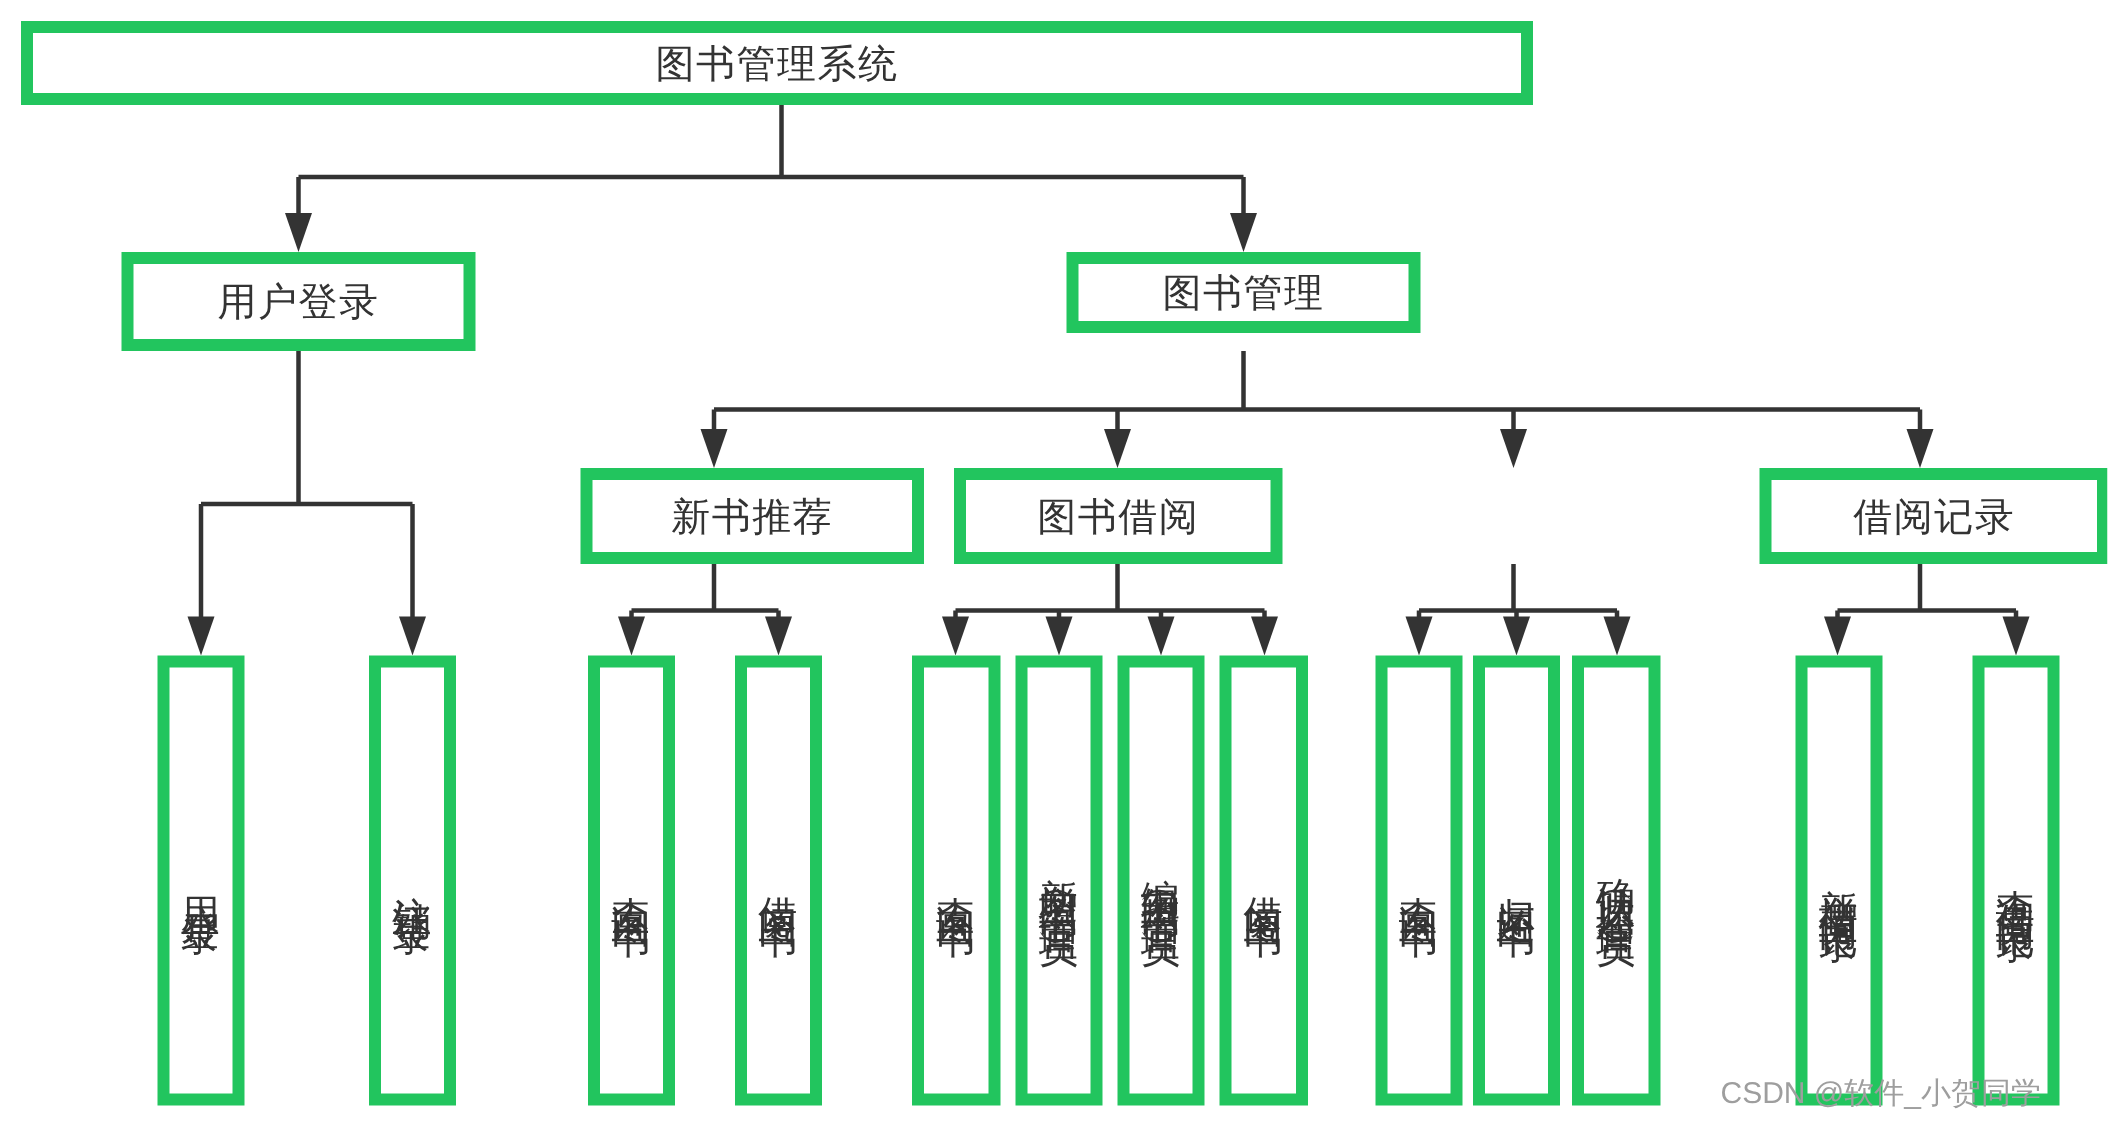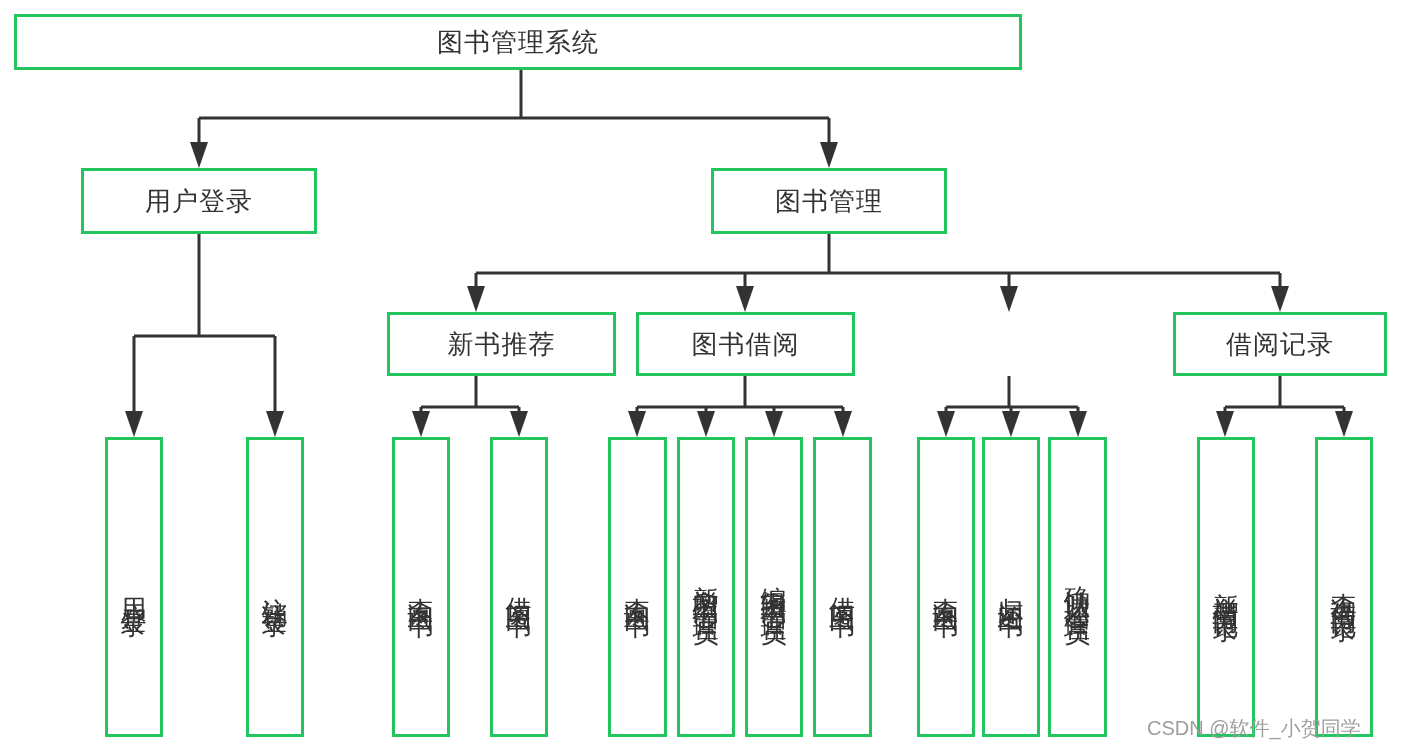--- a/index.html
+++ b/index.html
@@ -12,21 +12,21 @@
     overflow: hidden;
   }
   svg.connectors {
     position: absolute;
     left: 0; top: 0;
     z-index: 0;
   }
   .node {
     position: absolute;
     box-sizing: border-box;
-    border: 3px solid #22c55e;
+    border: 8px solid #22c55e;
     background: #ffffff;
     display: flex;
     align-items: center;
     justify-content: center;
     color: #333333;
     z-index: 1;
   }
   .node .lbl {
     line-height: 1;
     white-space: nowrap;
@@ -88,31 +88,31 @@
     </g>
   </svg>
 
   <div class="node h" style="left:14px; top:14px; width:1008px; height:56px;">
     <span class="lbl">图书管理系统</span>
   </div>
 
   <div class="node h" style="left:81px; top:168px; width:236px; height:66px;">
     <span class="lbl">用户登录</span>
   </div>
-  <div class="node h" style="left:711px; top:168px; width:236px; height:66px;">
+  <div class="node h" style="left:711px; top:168px; width:236px; height:54px;">
     <span class="lbl">图书管理</span>
   </div>
 
   <div class="node h" style="left:363px; top:312px; width:229px; height:64px;margin-left:24px;">
     <span class="lbl">新书推荐</span>
   </div>
   <div class="node h" style="left:636px; top:312px; width:219px; height:64px;">
     <span class="lbl">图书借阅</span>
   </div>
-  <div class="node h" style="left:1173px; top:312px; width:214px; height:64px;">
+  <div class="node h" style="left:1173px; top:312px; width:233px; height:64px;">
     <span class="lbl">借阅记录</span>
   </div>
 
   <div class="node v" style="left:105px; top:437px; width:58px; height:300px;">
     <span class="lbl">用户登录</span>
   </div>
   <div class="node v" style="left:246px; top:437px; width:58px; height:300px;">
     <span class="lbl">注销登录</span>
   </div>
 

